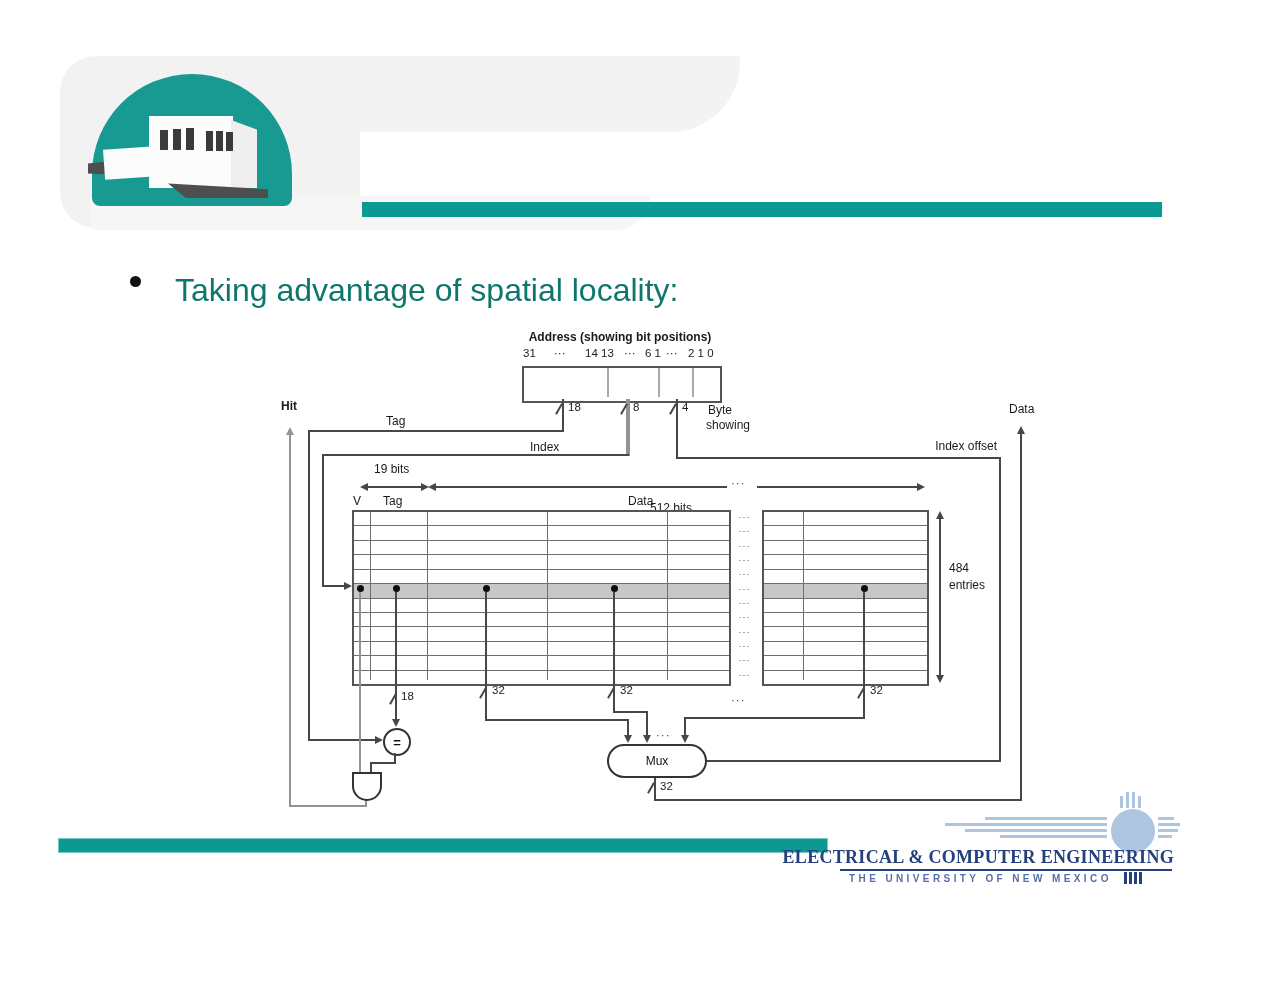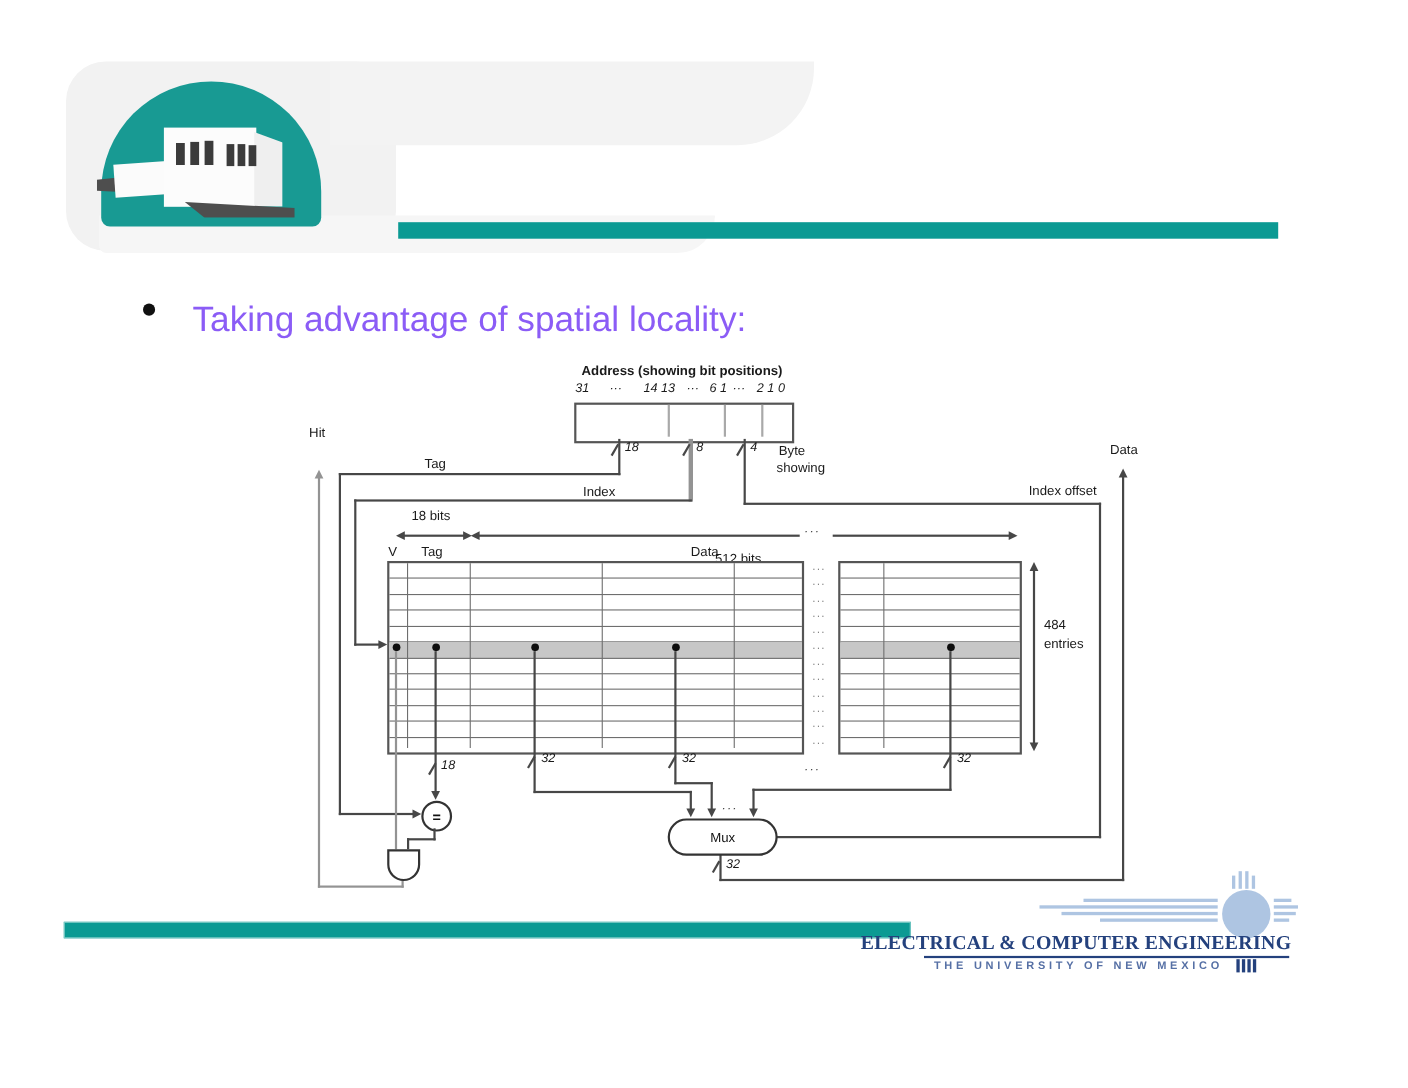--- a/index.html
+++ b/index.html
@@ -21,25 +21,25 @@
   .bshadowB{left:168px;top:182px;width:100px;height:16px;background:#4e4e4e;
             clip-path:polygon(0 10%,100% 45%,100% 100%,18% 100%);}
   .bwin{position:absolute;background:#3b3b3b;}
   
   .title{left:770px;top:132px;transform:translateX(-50%);font-size:58px;letter-spacing:-1px;
          white-space:nowrap;color:#000;}
   .tealbar1{left:362px;top:202px;width:800px;height:15px;background:#0b9a93;}
   .tealbar2{left:58px;top:838px;width:768px;height:13px;background:#0b9a93;border:1px solid #79c9c5;}
   
   .bullet-dot{left:130px;top:276px;width:11px;height:11px;border-radius:50%;background:#111;}
-  .bullet-text{left:175px;top:272px;font-size:32px;color:#8b5cf6;}
+  .bullet-text{left:175px;top:272px;font-size:32px;color:#0f766e;}
   
   .lbl{position:absolute;font-size:12px;color:#1a1a1a;white-space:nowrap;}
   .lbl.b{font-weight:bold;text-align:right;}
-  .num{font-size:11.5px;font-style:italic;}
+  .num{font-size:11.5px;}
   .w{position:absolute;background:#474747;}
   .w.gray{background:#939393;}
   .hl2{height:2px;} .vl2{width:2px;}
   .arr{position:absolute;width:0;height:0;}
   .arr.up{border-left:4px solid transparent;border-right:4px solid transparent;border-bottom:8px solid #474747;}
   .arr.up.gray{border-bottom-color:#939393;}
   .arr.down{border-left:4px solid transparent;border-right:4px solid transparent;border-top:8px solid #474747;}
   .arr.right{border-top:4px solid transparent;border-bottom:4px solid transparent;border-left:8px solid #474747;}
   .arr.left{border-top:4px solid transparent;border-bottom:4px solid transparent;border-right:8px solid #474747;}
   .slash{position:absolute;width:12px;height:2px;background:#474747;transform:rotate(-60deg);}
@@ -118,21 +118,21 @@
 
   <div class="w vl2" style="left:562px;top:399px;height:33px;"></div>
   <div class="slash" style="left:553px;top:408px;"></div>
   <div class="lbl num" style="left:568px;top:401px;">18</div>
   <div class="w hl2" style="left:308px;top:430px;width:256px;"></div>
   <div class="lbl" style="left:386px;top:414px;">Tag</div>
   <div class="w vl2" style="left:308px;top:430px;height:311px;"></div>
   <div class="w hl2" style="left:308px;top:739px;width:68px;"></div>
   <div class="arr right" style="left:375px;top:736px;"></div>
 
-  <div class="lbl" style="left:281px;top:386px;">Hit</div>
+  <div class="lbl" style="left:281px;top:399px;font-weight:bold;">Hit</div>
   <div class="arr up gray" style="left:286px;top:427px;"></div>
   <div class="w gray vl2" style="left:289px;top:434px;height:373px;"></div>
   <div class="w gray hl2" style="left:289px;top:805px;width:78px;"></div>
   <div class="w gray vl2" style="left:365px;top:798px;height:9px;"></div>
 
   <div class="w gray" style="left:626px;top:399px;width:4px;height:57px;"></div>
   <div class="slash" style="left:618px;top:408px;"></div>
   <div class="lbl num" style="left:633px;top:401px;">8</div>
   <div class="w hl2" style="left:322px;top:454px;width:307px;"></div>
   <div class="lbl" style="left:530px;top:440px;">Index</div>
@@ -151,21 +151,21 @@
   <div class="w hl2" style="left:704px;top:760px;width:297px;"></div>
 
   <div class="lbl" style="left:1009px;top:402px;">Data</div>
   <div class="arr up" style="left:1017px;top:426px;"></div>
   <div class="w vl2" style="left:1020px;top:433px;height:368px;"></div>
   <div class="w hl2" style="left:654px;top:799px;width:368px;"></div>
   <div class="w vl2" style="left:654px;top:776px;height:25px;"></div>
   <div class="slash" style="left:645px;top:787px;"></div>
   <div class="lbl num" style="left:660px;top:780px;">32</div>
 
-  <div class="lbl" style="left:374px;top:462px;">18 bits</div>
+  <div class="lbl" style="left:374px;top:462px;">19 bits</div>
   <div class="w" style="left:364px;top:486px;width:60px;height:1.5px;"></div>
   <div class="arr left" style="left:360px;top:483px;"></div>
   <div class="arr right" style="left:421px;top:483px;"></div>
   <div class="lbl" style="left:650px;top:462px;margin-top:39px;">512 bits</div>
   <div class="w" style="left:432px;top:486px;width:295px;height:1.5px;"></div>
   <div class="arr left" style="left:428px;top:483px;"></div>
   <div class="lbl num" style="left:731px;top:477px;letter-spacing:1px;color:#444;">···</div>
   <div class="w" style="left:757px;top:486px;width:165px;height:1.5px;"></div>
   <div class="arr right" style="left:917px;top:483px;"></div>
 

